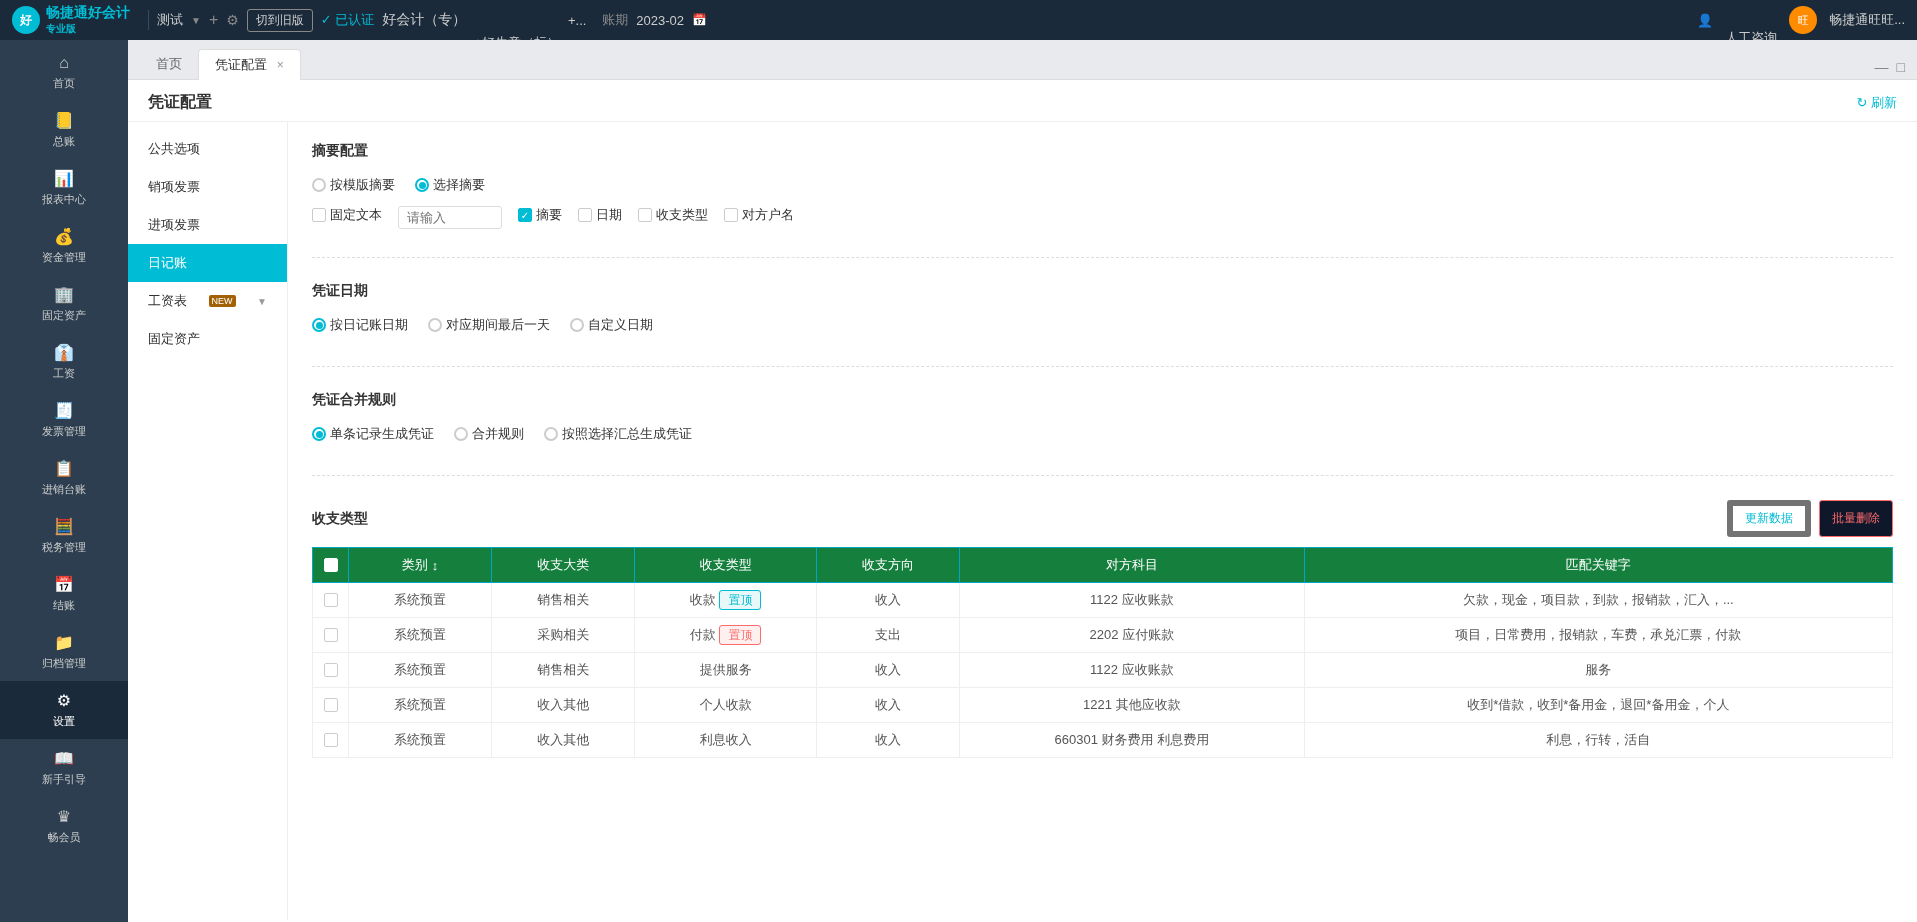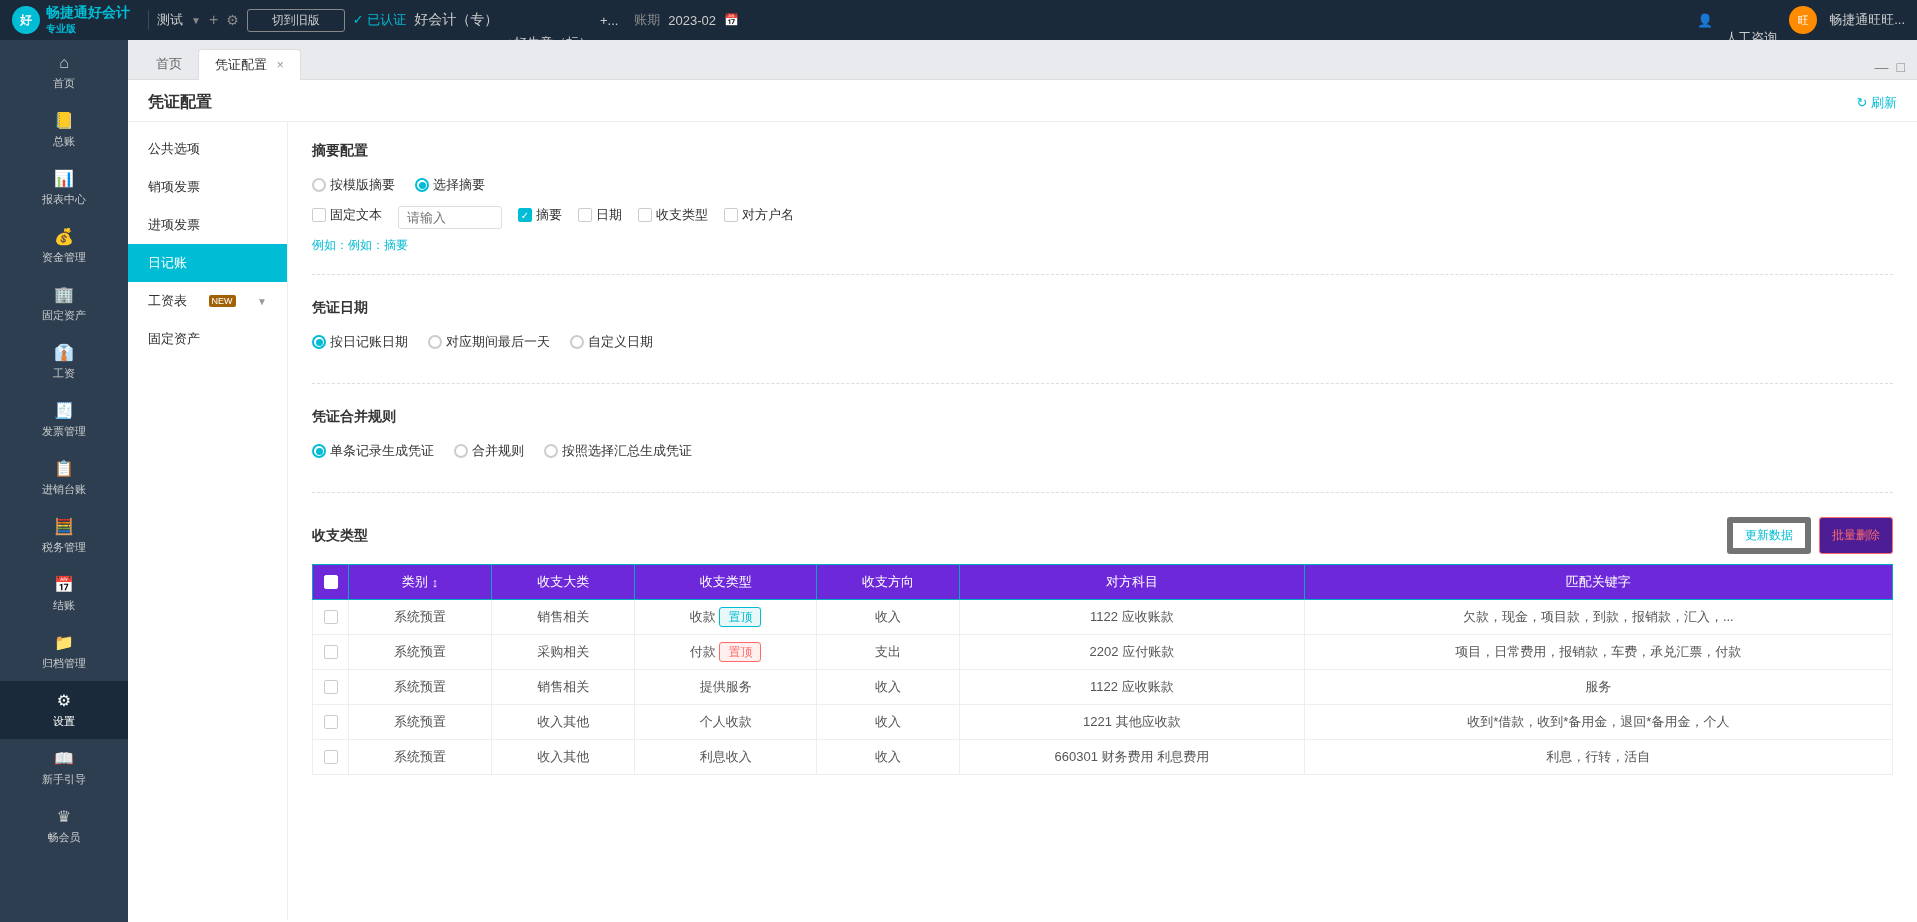--- a/index.html
+++ b/index.html
@@ -7,21 +7,21 @@
     
     
     .topbar { height: 40px; background: #1a2a3a; display: flex; align-items: center; padding: 0 12px; gap: 8px; }
     .topbar-logo { display: flex; align-items: center; gap: 6px; color: #00bcd4; font-size: 14px; font-weight: bold; width: 128px; }
     .topbar-logo .logo-icon { width: 28px; height: 28px; background: #00bcd4; border-radius: 50%; display: flex; align-items: center; justify-content: center; color: white; font-size: 12px; }
     .topbar-divider { width: 1px; height: 20px; background: #3a4a5a; }
     .topbar-test { color: #ccc; font-size: 13px; }
     .topbar-chevron { color: #888; font-size: 10px; cursor: pointer; }
     .topbar-plus { color: #888; font-size: 16px; cursor: pointer; }
     .topbar-gear { color: #888; font-size: 14px; cursor: pointer; }
-    .topbar-switch-btn { border: 1px solid #888; color: #ccc; background: transparent; padding: 2px 24px; border-radius: 3px; font-size: 12px; cursor: pointer; }
+    .topbar-switch-btn { border: 1px solid #888; color: #ccc; background: transparent; padding: 2px 8px; border-radius: 3px; font-size: 12px; cursor: pointer; }
     .topbar-right { margin-left: auto; display: flex; align-items: center; gap: 12px; color: #ccc; font-size: 13px; }
     .topbar-avatar { width: 28px; height: 28px; border-radius: 50%; background: #ff8c00; display: flex; align-items: center; justify-content: center; color: white; font-size: 11px; }
     
     
     .main-layout { display: flex; height: calc(922px - 40px); }
     
     
     .sidebar { width: 128px; background: #2c3e50; color: #ccc; display: flex; flex-direction: column; padding-top: 4px; }
     .sidebar-item { display: flex; flex-direction: column; align-items: center; padding: 10px 0; cursor: pointer; font-size: 12px; gap: 4px; }
     .sidebar-item.active { background: #1a2a3a; color: white; }
@@ -72,24 +72,24 @@
     
     .checkbox-row { display: flex; gap: 16px; align-items: flex-start; margin-bottom: 8px; flex-wrap: wrap; }
     .checkbox-item { display: flex; align-items: center; gap: 4px; font-size: 13px; cursor: pointer; }
     .checkbox-box { width: 14px; height: 14px; border: 1px solid #ccc; border-radius: 2px; display: flex; align-items: center; justify-content: center; }
     .checkbox-box.checked { background: #00bcd4; border-color: #00bcd4; color: white; font-size: 10px; }
     .text-input { border: 1px solid #ddd; border-radius: 3px; padding: 3px 8px; font-size: 13px; width: 104px; color: #999; }
     
     
     .example-text { color: #00bcd4; font-size: 12px; margin-top: 4px; }
     .btn-update { border: 6px solid #737373; color: #00bcd4; background: white; padding: 4px 12px; border-radius: 3px; font-size: 12px; cursor: pointer; }
-    .btn-batch-delete { border: 1px solid #ff6b6b; color: #ff6b6b; background: #4c1d95; padding: 4px 12px; border-radius: 3px; font-size: 12px; cursor: pointer; }
+    .btn-batch-delete { border: 1px solid #ff6b6b; color: #ff6b6b; background: #0f172a; padding: 4px 12px; border-radius: 3px; font-size: 12px; cursor: pointer; }
     
     .data-table { width: 100%; border-collapse: collapse; font-size: 13px; }
-    .data-table th { background: #6d28d9; color: white; padding: 8px 10px; text-align: center; font-weight: normal; border: 1px solid #00a8c0; }
+    .data-table th { background: #15803d; color: white; padding: 8px 10px; text-align: center; font-weight: normal; border: 1px solid #00a8c0; }
     .data-table td { padding: 8px 10px; text-align: center; border: 1px solid #eee; color: #555; }
     .checkbox-cell { text-align: center; }
     .tag-btn { background: #e8f8f8; color: #00bcd4; border: 1px solid #00bcd4; padding: 2px 8px; border-radius: 3px; font-size: 12px; cursor: pointer; }
     .tag-red { background: #fff0f0; color: #ff6b6b; border: 1px solid #ff6b6b; }
     .keywords-cell { text-align: left; color: #555; max-width: 300px; overflow: hidden; text-overflow: ellipsis; white-space: nowrap; }
     
     .th-sort { display: flex; align-items: center; justify-content: center; gap: 4px; }
     
     .section-no-border { margin-bottom: 24px; padding-bottom: 20px; }
   </style>
@@ -270,23 +270,20 @@
               <label class="checkbox-item">
                 <div class="checkbox-box"></div>
                 <span>收支类型</span>
               </label>
               <label class="checkbox-item">
                 <div class="checkbox-box"></div>
                 <span>对方户名</span>
               </label>
             </div>
 
-            <div class="example-text">
-              例如：<span>例如：摘要</span>
-            </div>
           </div>
 
           <div class="section">
             <div class="section-title">凭证日期</div>
             <div class="radio-group">
               <label class="radio-item">
                 <div class="radio-circle checked"></div>
                 <span>按日记账日期</span>
               </label>
               <label class="radio-item">

